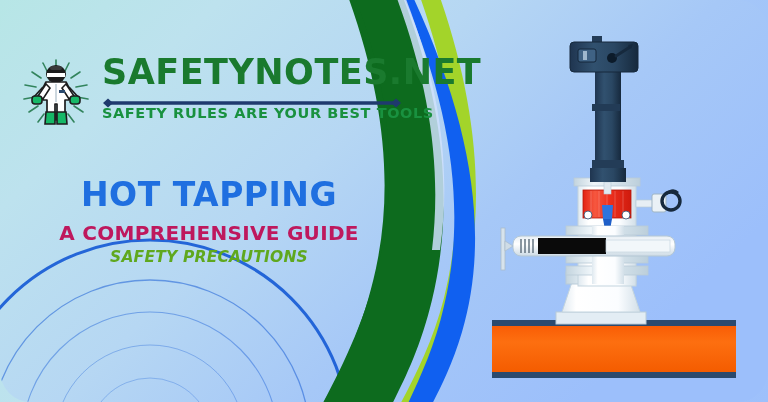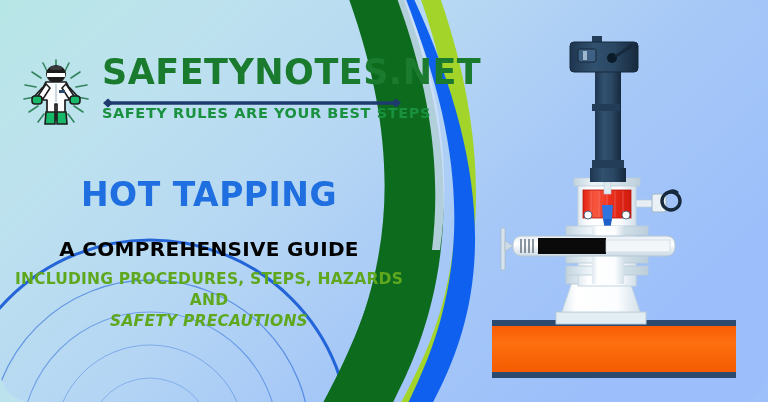--- a/index.html
+++ b/index.html
@@ -29,22 +29,22 @@
     font-family:"DejaVu Sans", sans-serif;
   }
 
   
   .titles { position:absolute; left:0px; top:155px; width:418px; text-align:center; }
   .t-main {
     font-size:33px; font-weight:bold; color:#1f6fe0; letter-spacing:0.5px;
     line-height:40px; font-family:"DejaVu Sans", sans-serif;margin-top:20px;
   }
   .t-sub {
-    font-size:20px; font-weight:bold; color:#000000; letter-spacing:0.3px;
-    line-height:28px; margin-top:20px; font-family:"DejaVu Sans", sans-serif;
+    font-size:20px; font-weight:bold; color:#be185d; letter-spacing:0.3px;
+    line-height:28px; margin-top:4px; font-family:"DejaVu Sans", sans-serif;
   }
   .t-desc {
     font-size:15.5px; font-weight:bold; color:#5fa81e; letter-spacing:0.2px;
     line-height:21px; margin-top:6px; font-family:"DejaVu Sans", sans-serif;
   }
 </style>
 </head>
 <body>
 
 <div id="stage">
@@ -260,24 +260,23 @@
       <div class="logo-name">SAFETYNOTES.NET</div>
 
       <div class="logo-rule">
         <svg viewBox="0 0 300 10" width="300" height="10" preserveAspectRatio="none">
           <line x1="6" y1="5" x2="294" y2="5" stroke="#1f3a6e" stroke-width="3.4"></line>
           <path d="M 6 0.5 L 11 5 L 6 9.5 L 1 5 Z" fill="#1f3a6e"></path>
           <path d="M 294 0.5 L 299 5 L 294 9.5 L 289 5 Z" fill="#1f3a6e"></path>
         </svg>
       </div>
 
-      <div class="logo-tagline">SAFETY RULES ARE YOUR BEST STEPS</div>
+      <div class="logo-tagline">SAFETY RULES ARE YOUR BEST TOOLS</div>
     </div>
   </div>
 
   <div class="titles">
     <div class="t-main">HOT TAPPING</div>
     <div class="t-sub">A COMPREHENSIVE GUIDE</div>
-    <div class="t-desc">INCLUDING PROCEDURES, STEPS, HAZARDS AND</div>
     <div class="t-desc" style="margin-top:0;font-style:italic;">SAFETY PRECAUTIONS</div>
   </div>
 
 </div>
 
 </body></html>

